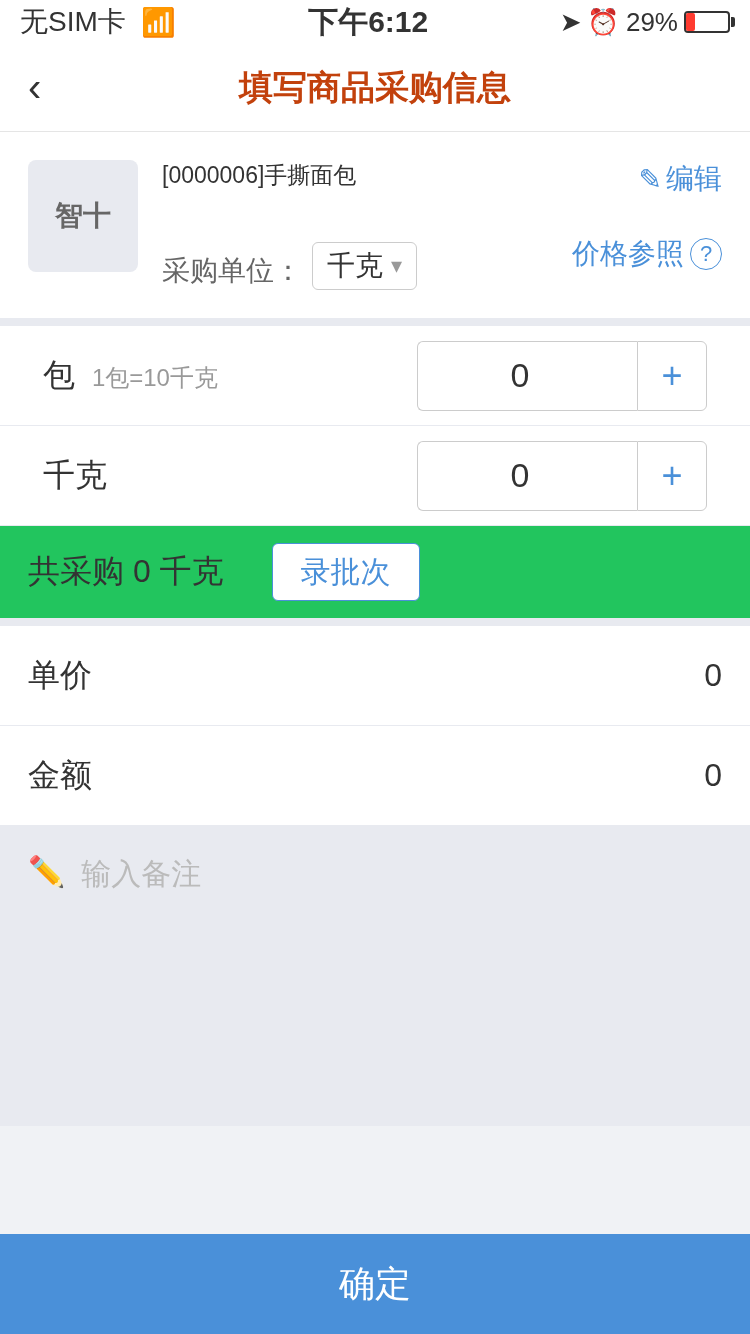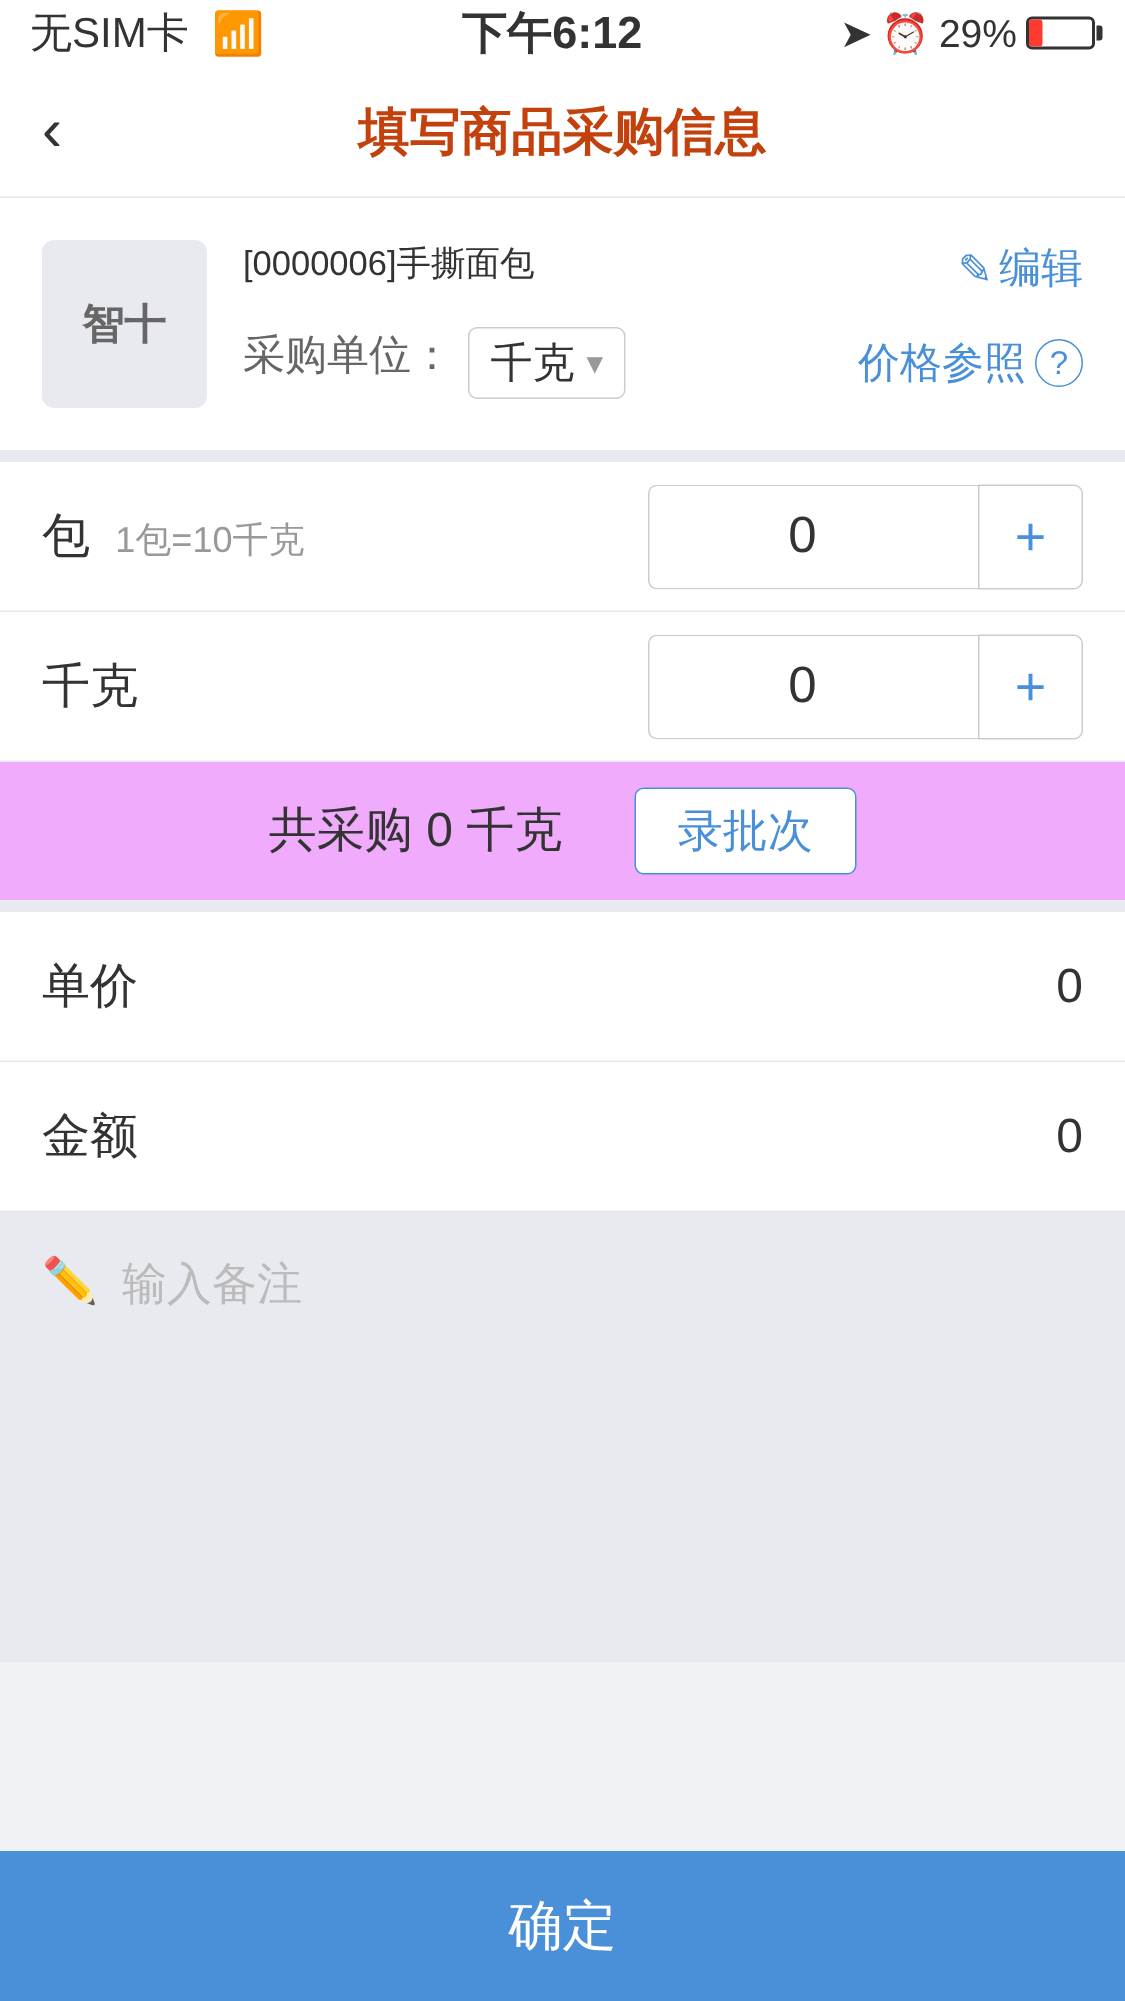--- a/index.html
+++ b/index.html
@@ -153,21 +153,21 @@
     }
 
     
     .form-section {
       background: #fff;
       margin-top: 0;
     }
     .form-row {
       display: flex;
       align-items: center;
-      padding: 0 28px;
+      padding: 0 43px;
       height: 100px;
       border-bottom: 1px solid #e8eaf0;
     }
     .form-row-label {
       font-size: 32px;
       color: #333;
       min-width: 120px;
     }
     .form-row-sublabel {
       font-size: 24px;
@@ -203,24 +203,24 @@
       display: flex;
       align-items: center;
       justify-content: center;
       cursor: pointer;
     }
 
     
     .summary-row {
       display: flex;
       align-items: center;
-      justify-content: center;
+      justify-content: flex-start;
       padding: 0 28px;
       height: 100px;
-      background: #f0abfc;
+      background: #22c55e;
       border-bottom: 8px solid #e8eaf0;
     }
     .summary-text {
       font-size: 32px;
       color: #333;
     }
     .batch-btn {
       height: 58px;
       padding: 0 28px;
       border: 1px solid #4a90d9;
@@ -327,21 +327,21 @@
   </div>
   <div class="product-info">
     <div class="product-top-row">
       <span class="product-name">[0000006]手撕面包</span>
       <span class="edit-btn">
         <span>✎</span>
         <span>编辑</span>
       </span>
     </div>
     <div class="product-unit-row">
-      <div style="display:flex;align-items:flex-start;">
+      <div style="display:flex;align-items:flex-end;margin-top:24px;">
         <span class="unit-label">采购单位：</span>
         <div class="unit-select">
           <span>千克</span>
           <span style="font-size:22px;color:#999;">▾</span>
         </div>
       </div>
       <div class="price-ref">
         <span>价格参照</span>
         <span style="width:32px;height:32px;border:1.5px solid #4a90d9;border-radius:50%;display:inline-flex;align-items:center;justify-content:center;font-size:22px;">?</span>
       </div>

